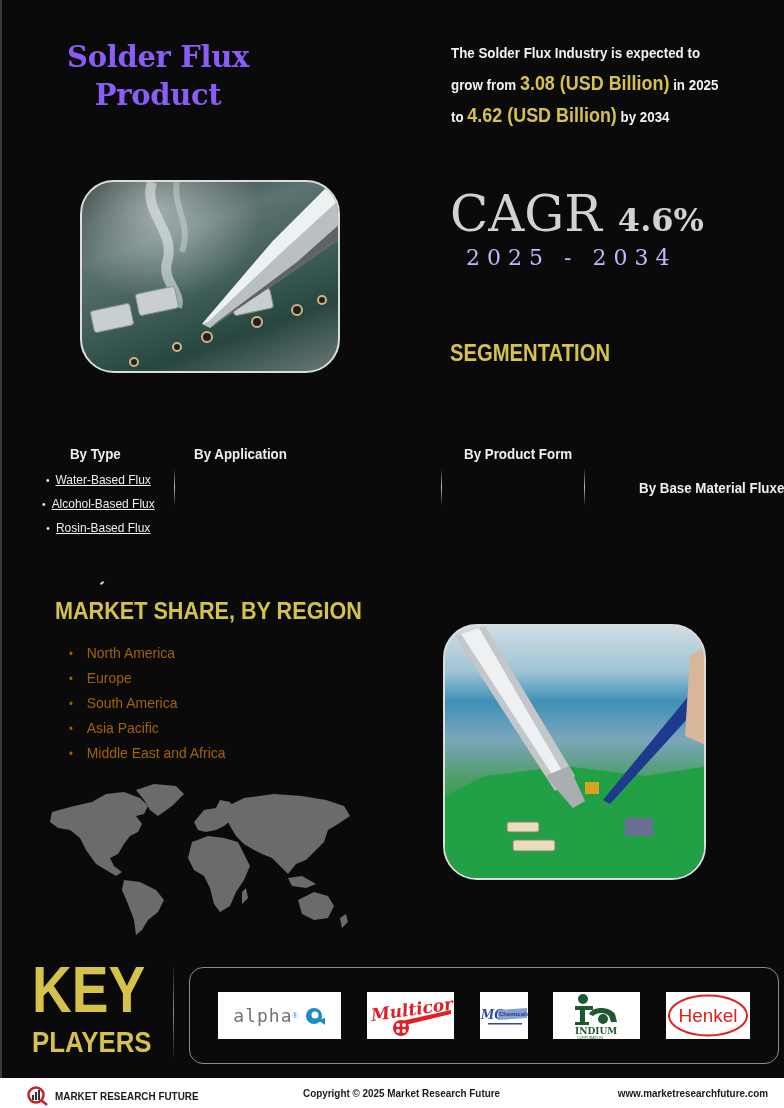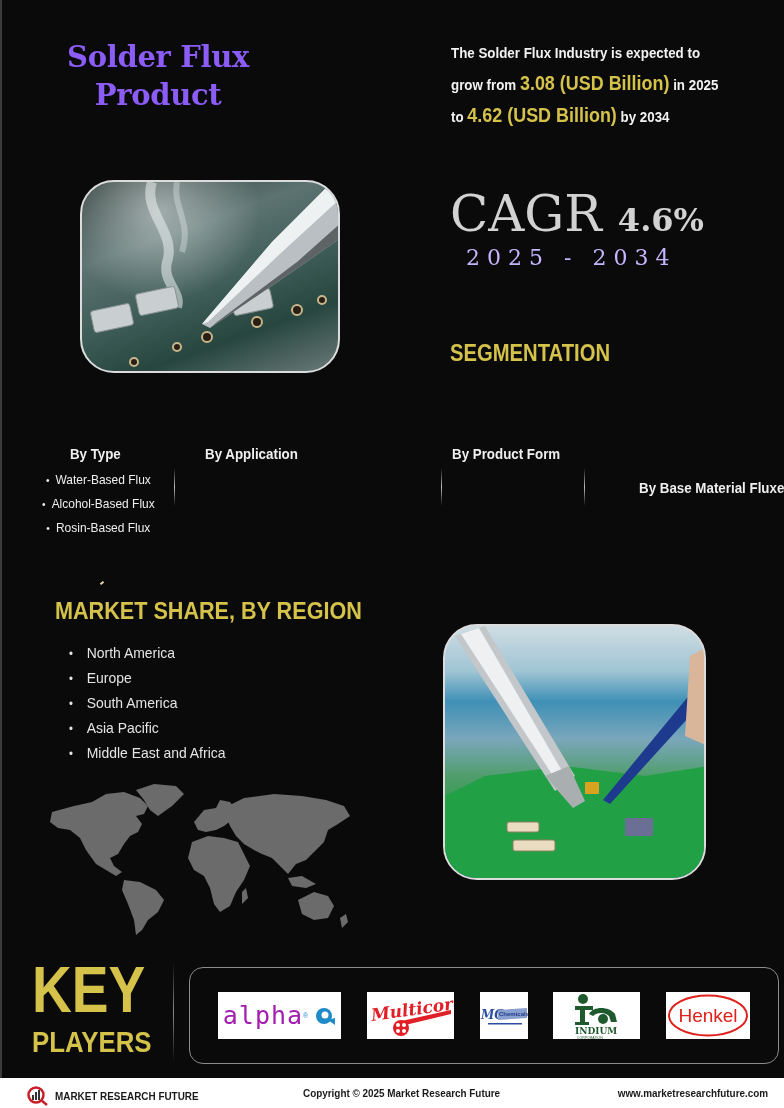--- a/index.html
+++ b/index.html
@@ -14,26 +14,26 @@
       radial-gradient(ellipse at 30% 15%, rgba(230,235,235,0.55) 0, rgba(230,235,235,0) 40%),
       linear-gradient(160deg, #2d3b38 0%, #5c7371 30%, #3f5d58 55%, #27463f 75%, #6a7a78 100%); }
   .photo2 { left: 441px; top: 624px; width: 263px; height: 256px; background:
       linear-gradient(180deg, #cfdde3 0%, #9fc4d4 18%, #3f90b6 30%, #7aa7bb 45%, #4f9d6a 60%, #2c9a46 75%, #1c7a3a 88%, #3f6a8a 100%); }
   .cagr { position: absolute; left: 448px; top: 186px; color: #d2d2d2; font-family: "DejaVu Serif", serif; font-size: 50px; line-height: 56px; }
   .cagr .val { font-weight: bold; font-size: 32px; margin-top: 44px; }
   .years { position: absolute; left: 449px; top: 245px; color: #c4b5fd; font-family: "DejaVu Serif", serif; font-size: 22px; letter-spacing: 7px; margin-left: 15px; }
   .seg-title { position: absolute; left: 448px; top: 340px; color: #d4c24a; font-weight: bold; font-size: 23px; transform: scaleX(0.88); transform-origin: left top; }
   .seg-col { position: absolute; top: 446px; color: #efefef; text-align: center; }
   .seg-col h3 { font-size: 14.5px; font-weight: bold; margin-bottom: 6px; transform: scaleX(0.92); transform-origin: left top; white-space: nowrap; }
-  .seg-col ul { list-style: none; }
+  .seg-col ul { list-style: none; text-decoration: underline; }
   .seg-col li { font-size: 13px; line-height: 23px; white-space: nowrap; transform: scaleX(0.92); transform-origin: left top; }
   .seg-col li::before { content: "•"; display: inline-block; width: 17px; font-size: 11px; }
   .vsep { position: absolute; width: 1px; background: linear-gradient(180deg, rgba(255,255,255,0) 0%, #bdbdbd 50%, rgba(255,255,255,0) 100%); }
   .region-title { position: absolute; left: 53px; top: 597px; color: #d4c24a; font-weight: bold; font-size: 24px; transform: scaleX(0.9); transform-origin: left top; white-space: nowrap; }
-  .region-list { position: absolute; left: 67px; top: 641px; list-style: none; color: #e5e5e5; }
+  .region-list { position: absolute; left: 67px; top: 641px; list-style: none; color: #a16207; }
   .region-list li { font-size: 15px; line-height: 23px; transform: scaleX(0.93); transform-origin: left top; white-space: nowrap; }
   .region-list li::before { content: "•"; display: inline-block; width: 19px; font-size: 12px; }
   .map { position: absolute; left: 42px; top: 780px; width: 312px; height: 155px; }
   .key { position: absolute; left: 30px; top: 957px; color: #d4c24a; font-weight: bold; font-size: 64px; line-height: 66px; transform: scaleX(0.86); transform-origin: left top; }
   .players { position: absolute; left: 30px; top: 1025px; color: #d4c24a; font-weight: bold; font-size: 30px; line-height: 34px; transform: scaleX(0.86); transform-origin: left top; }
   .kp-sep { position: absolute; left: 171px; top: 962px; width: 1px; height: 100px; background: linear-gradient(180deg, rgba(255,255,255,0), #8a8a8a, rgba(255,255,255,0)); }
   .kp-box { position: absolute; left: 187px; top: 967px; width: 590px; height: 97px; border: 1.5px solid #8b8b8b; border-radius: 14px; }
   .logo { position: absolute; top: 992px; height: 47px; background: #ffffff; display: flex; align-items: center; justify-content: center; overflow: hidden; }
   .footer { position: absolute; left: 0; top: 1078px; width: 784px; height: 30px; background: #ffffff; }
   .f-brand { position: absolute; left: 27px; top: 8px; display: flex; align-items: center; }
@@ -91,26 +91,26 @@
   <div class="seg-col" style="left:34px;">
     <h3>By Type</h3>
     <ul>
       <li>Water-Based Flux</li>
       <li>Alcohol-Based Flux</li>
       <li>Rosin-Based Flux</li>
     </ul>
   </div>
   <div class="vsep" style="left:172px; top:468px; height:38px;"></div>
 
-  <div class="seg-col" style="left:203px;">
+  <div class="seg-col" style="left:192px;">
     <h3>By Application</h3>
   </div>
   <div class="vsep" style="left:439px; top:468px; height:38px;"></div>
 
-  <div class="seg-col" style="left:450px;">
+  <div class="seg-col" style="left:462px;">
     <h3>By Product Form</h3>
   </div>
   <div class="vsep" style="left:582px; top:468px; height:38px;"></div>
 
   <div class="seg-col" style="left:637px;margin-top:34px;">
     <h3>By Base Material Fluxed</h3>
   </div>
 
   <div class="stray"></div>
 
@@ -164,21 +164,21 @@
       <path d="M245 30 L263 20 L263 120 L240 110 Z" fill="#d9b59a"></path>
     </svg>
   </div>
 
   <div class="key">KEY</div>
   <div class="players">PLAYERS</div>
   <div class="kp-sep"></div>
   <div class="kp-box"></div>
 
   <div class="logo" style="left:216px; width:123px;">
-    <span style="font-family:'DejaVu Sans Mono', monospace; color:#a21caf; font-size:25px; letter-spacing:1px;">alpha</span>
+    <span style="font-family:'DejaVu Sans Mono', monospace; color:#737373; font-size:18px; letter-spacing:1px;">alpha</span>
     <sup style="color:#1f8ac8; font-size:7px; margin-right:6px;">®</sup>
     <svg width="22" height="20" viewBox="0 0 22 20">
       <circle cx="10" cy="10" r="8" fill="#1f8ac8"></circle>
       <circle cx="11" cy="9" r="3.5" fill="#ffffff"></circle>
       <path d="M14 14 L21 19 L21 12 Z" fill="#1f8ac8"></path>
     </svg>
   </div>
 
   <div class="logo" style="left:365px; width:87px;">
     <svg width="87" height="47" viewBox="0 0 87 47">

